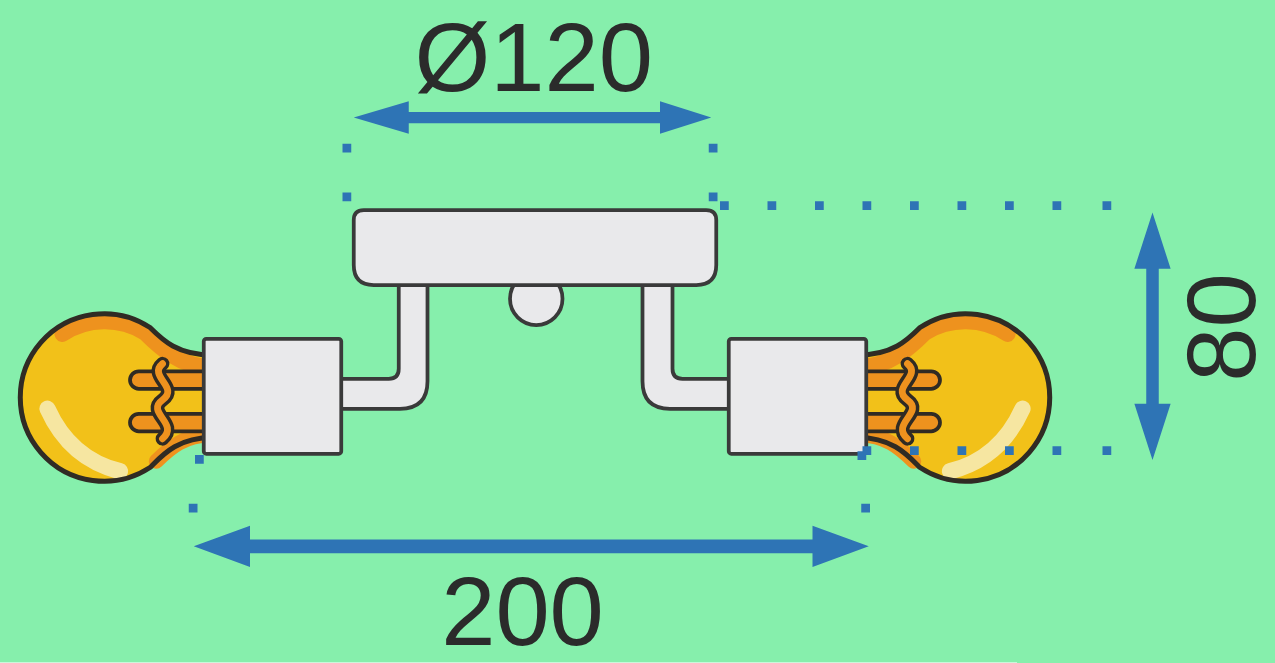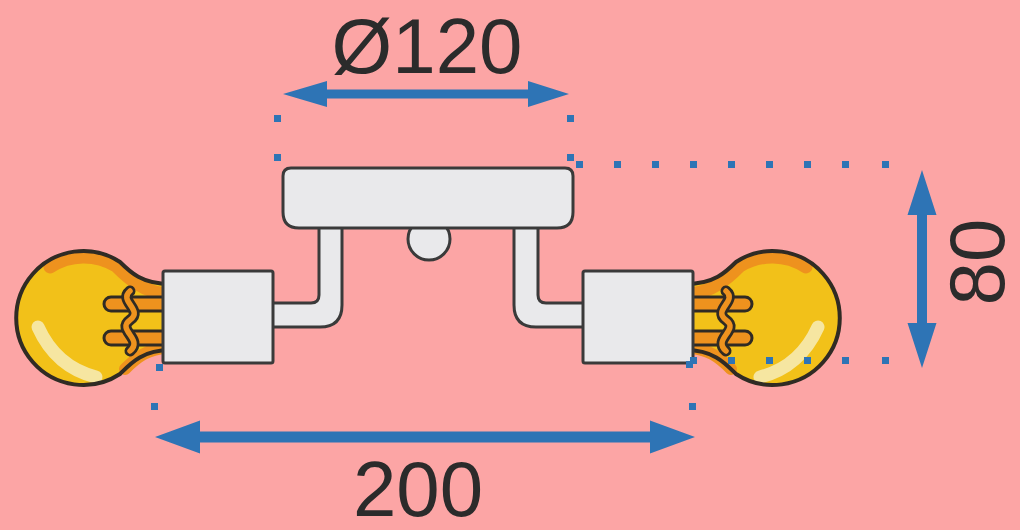--- a/index.html
+++ b/index.html
@@ -1,16 +1,16 @@
 <!DOCTYPE html>
 <html style="--accent-blue: #2E74B5; --metal-fill: #E9E9EB; --metal-stroke: #3A3A3A; --bulb-yellow: #F2C119; --bulb-orange: #EE921E; --bulb-highlight: #F6E6A1; --bulb-outline: #302B24; --label-color: #2B2B2B; --background: #FFFFFF;"><head>
 <meta charset="utf-8">
 <style>
   html,body{margin:0;padding:0;background:#fff;}
-  .stage{position:relative;width:1020px;height:530px;background:#fca5a5;overflow:hidden;}
+  .stage{position:relative;width:1020px;height:530px;background:#86efac;overflow:hidden;}
   svg{display:block;}
   .blue{fill:var(--accent-blue,#2E74B5);}
   .metal{fill:var(--metal-fill,#E9E9EB);stroke:var(--metal-stroke,#3A3A3A);stroke-width:3;}
   .bulb-body{fill:var(--bulb-yellow,#F2C119);}
   .bulb-outline{fill:none;stroke:var(--bulb-outline,#302B24);stroke-width:4;}
   .orange-band{fill:none;stroke:var(--bulb-orange,#EE921E);stroke-linecap:round;}
   .filament{fill:var(--bulb-orange,#EE921E);stroke:var(--bulb-outline,#302B24);stroke-width:3;}
   .squiggle-dark{fill:none;stroke:var(--bulb-outline,#302B24);stroke-width:11;stroke-linecap:round;}
   .squiggle-orange{fill:none;stroke:var(--bulb-orange,#EE921E);stroke-width:5.5;stroke-linecap:round;}
   .highlight{fill:none;stroke:var(--bulb-highlight,#F6E6A1);stroke-width:13;stroke-linecap:round;}

